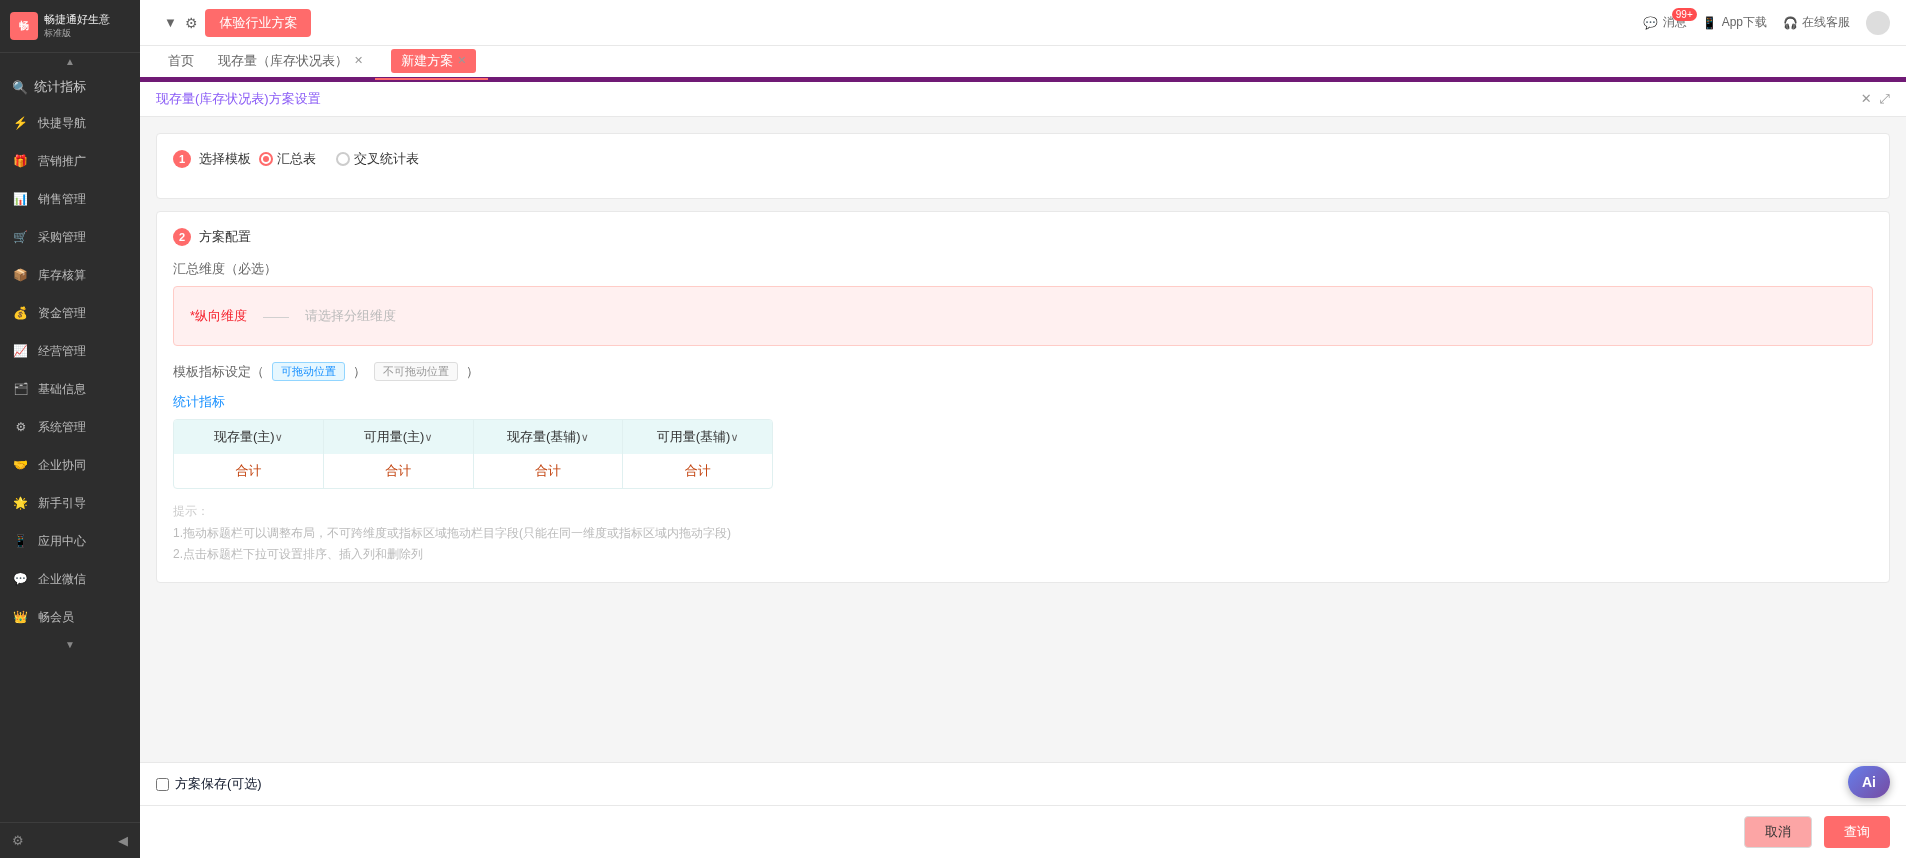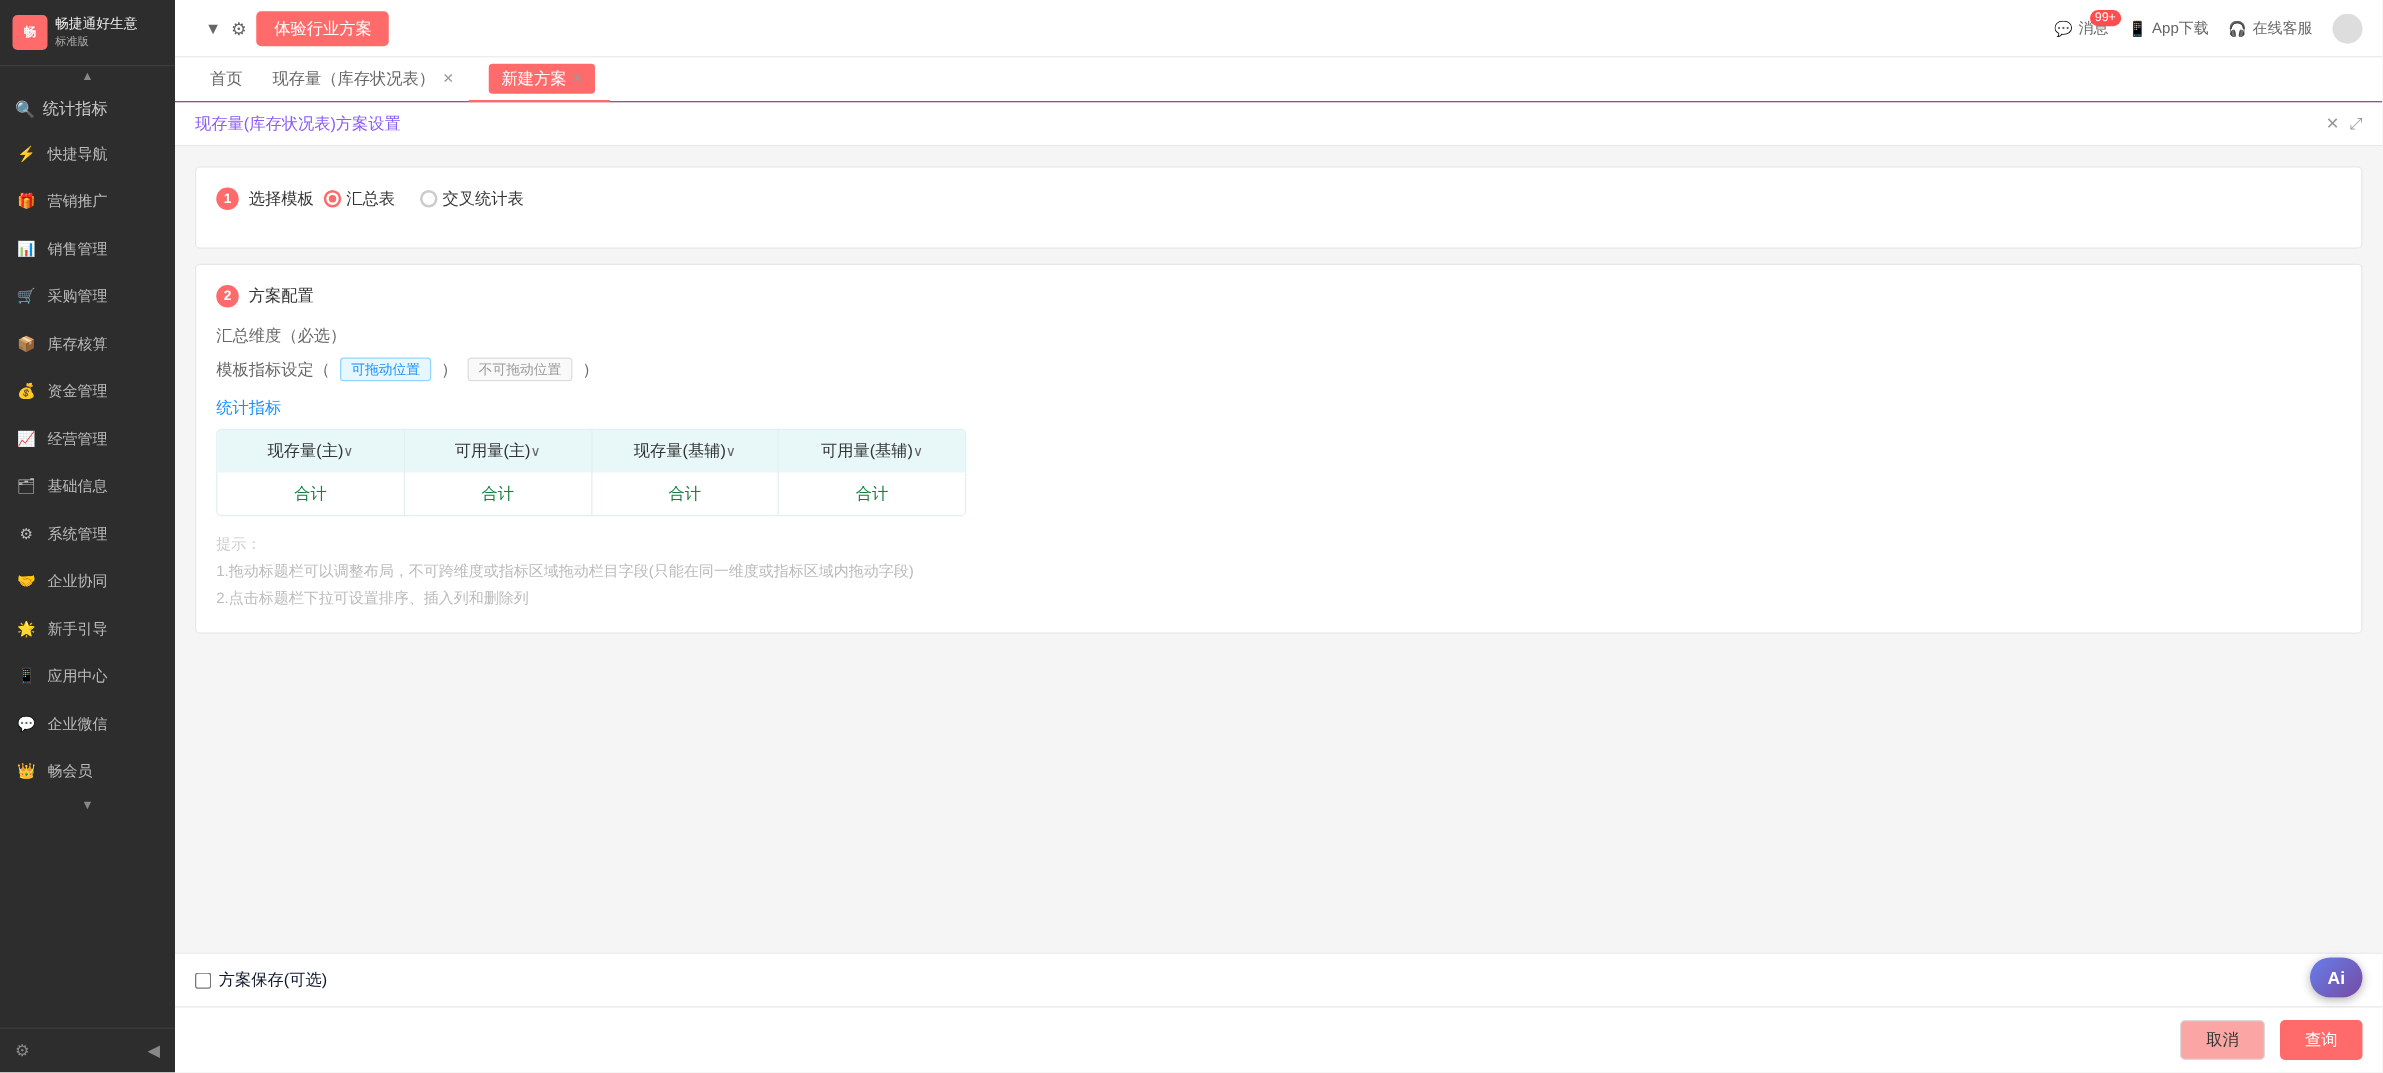--- a/index.html
+++ b/index.html
@@ -80,21 +80,21 @@
       background: #ff4d4f; color: white; font-size: 10px; border-radius: 8px;
       padding: 1px 4px; position: absolute; top: -6px; right: -10px;
     }
     .topbar-app { display: flex; align-items: center; gap: 4px; cursor: pointer; }
     .topbar-service { display: flex; align-items: center; gap: 4px; cursor: pointer; }
     .topbar-avatar { width: 24px; height: 24px; background: #ddd; border-radius: 50%; cursor: pointer; }
 
     
     .tabs {
       background: #fff; padding: 0 16px;
-      display: flex; align-items: center; border-bottom: 1px solid #701a75;
+      display: flex; align-items: center; border-bottom: 5px solid #701a75;
       flex-shrink: 0; height: 36px;
     }
     .tab {
       display: flex; align-items: center; gap: 6px;
       padding: 0 12px; height: 36px; cursor: pointer;
       font-size: 13px; color: #666; border-bottom: 2px solid transparent;
     }
     .tab.active { color: #ff6b6b; border-bottom: 2px solid #ff6b6b; }
     .tab-close { font-size: 11px; color: #999; cursor: pointer; }
     .tab-new {
@@ -162,21 +162,21 @@
     .stats-table { border: 1px solid #e0f0f0; border-radius: 4px; overflow: hidden; width: 600px; }
     .stats-table-header { display: flex; background: #e8f8f8; }
     .stats-table-body { display: flex; }
     .stats-col {
       flex: 1; padding: 8px 12px; border-right: 1px solid #e0f0f0;
       display: flex; align-items: center; justify-content: center;
     }
     .stats-col:last-child { border-right: none; }
     .stats-col-body {
       flex: 1; padding: 8px 12px; border-right: 1px solid #e0f0f0;
-      text-align: center; color: #15803d; font-size: 13px;
+      text-align: center; color: #c2410c; font-size: 13px;
     }
     .stats-col-body:last-child { border-right: none; }
     .col-name { font-size: 13px; color: #333; }
     .col-arrow { color: #666; font-size: 11px; cursor: pointer; }
 
     .tips-section { margin-top: 12px; color: #bbb; font-size: 12px; line-height: 1.8; }
     .tips-label { color: #ccc; }
 
     
     .save-row {
@@ -367,20 +367,27 @@
     <div class="section">
       <div class="section-header">
         <div class="section-num">2</div>
         <span class="section-title">方案配置</span>
       </div>
 
       <div class="dimension-label">
         <span>汇总维度（必选）</span>
       </div>
 
+      <div class="dimension-box">
+        <span class="dimension-field-label">
+          <span>*</span><span>纵向维度</span>
+        </span>
+        <span class="dimension-divider">——</span>
+        <span class="dimension-placeholder">请选择分组维度</span>
+      </div>
 
       <div class="indicator-setting">
         <span>模板指标设定（</span>
         <span class="tag-draggable">可拖动位置</span>
         <span>）</span>
         <span class="tag-no-drag">不可拖动位置</span>
         <span>）</span>
       </div>
 
       <div class="stats-section">

